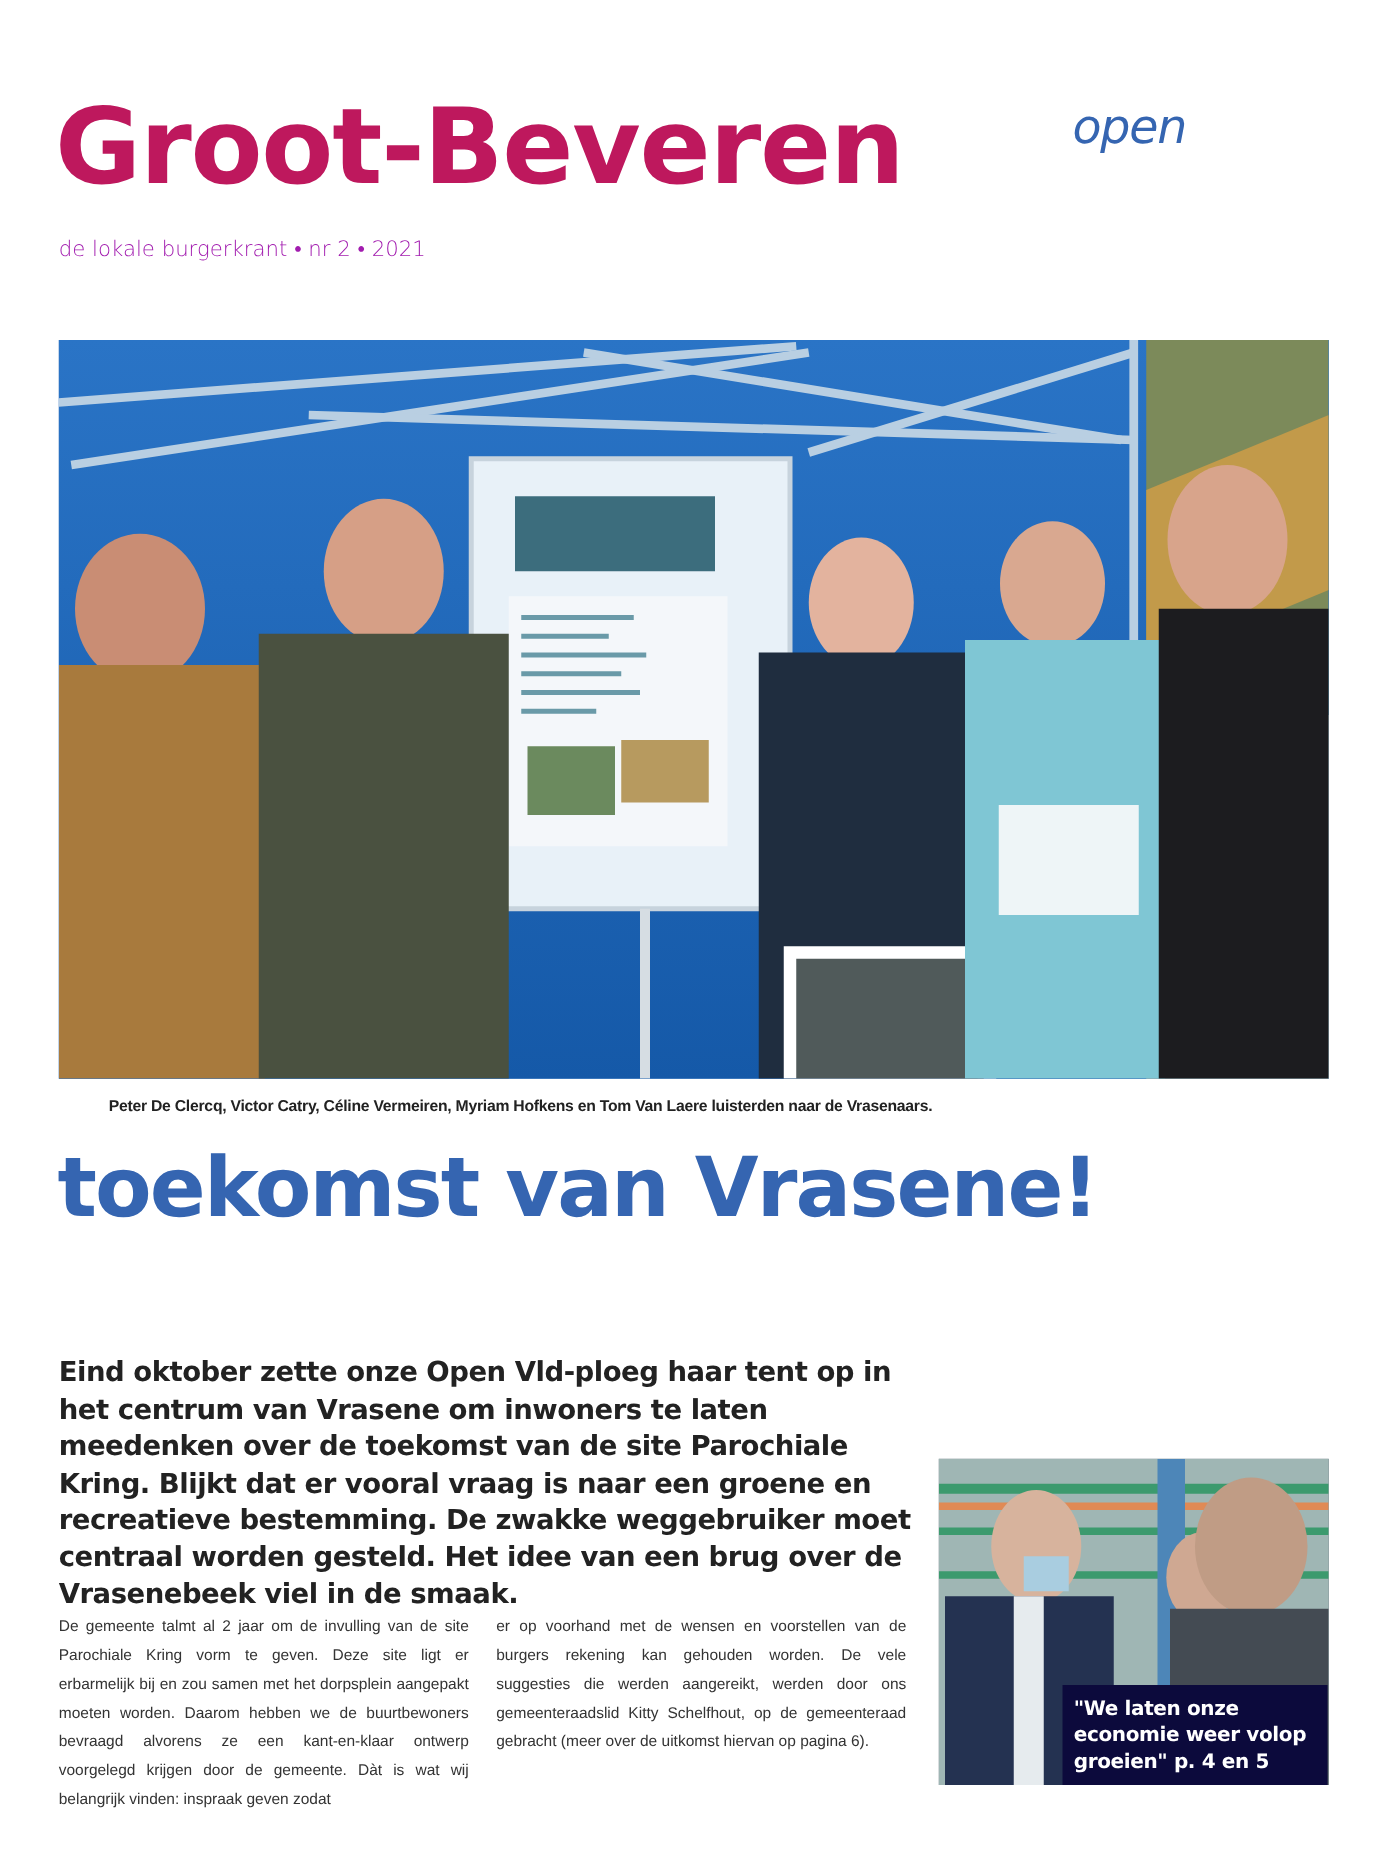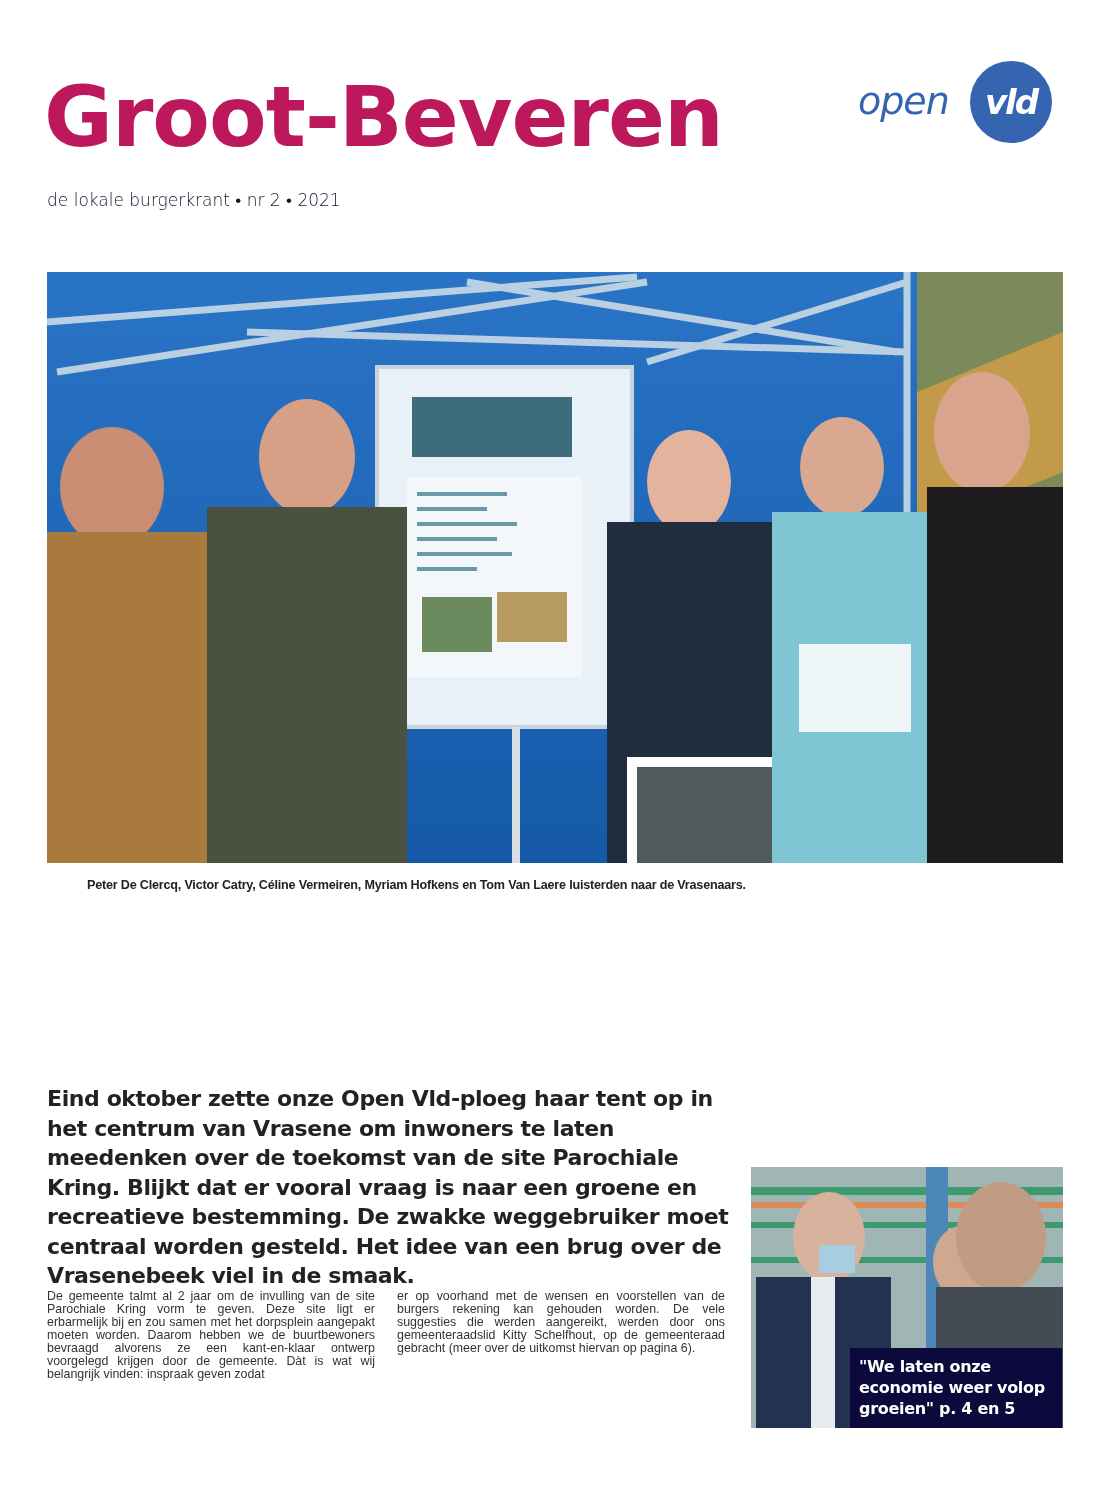--- a/index.html
+++ b/index.html
@@ -1,43 +1,40 @@
 <!DOCTYPE html>
 <html><head>
 <meta charset="utf-8">
 <style>
   html,body{margin:0;padding:0;background:#ffffff;}
   body{width:1110px;height:1488px;position:relative;overflow:hidden;font-family:"DejaVu Sans",sans-serif;}
   .masthead-title{position:absolute;left:44px;top:75px;font-family:"DejaVu Sans",sans-serif;font-weight:bold;font-size:84px;letter-spacing:-1px;color:#be185d;line-height:1;white-space:nowrap;}
-  .subtitle{position:absolute;left:47px;top:190px;font-family:"DejaVu Sans",sans-serif;font-size:17px;color:#0f172a;white-space:nowrap;font-weight:300;}
+  .subtitle{position:absolute;left:47px;top:190px;font-family:"DejaVu Sans",sans-serif;font-size:17px;color:#a21caf;white-space:nowrap;font-weight:300;}
   .logo{position:absolute;left:858px;top:61px;width:200px;height:80px;}
   .logo-text{position:absolute;left:0;top:18px;font-family:"DejaVu Sans",sans-serif;font-style:italic;font-size:38px;color:#3565b1;letter-spacing:-1px;}
   .logo-circle{position:absolute;left:112px;top:0;width:82px;height:82px;border-radius:50%;background:#3565b1;display:flex;align-items:center;justify-content:center;}
   .logo-circle span{font-family:"DejaVu Sans",sans-serif;font-weight:bold;font-style:italic;color:#fff;font-size:34px;letter-spacing:-2px;}
   .photo{position:absolute;left:47px;top:272px;width:1016px;height:591px;overflow:hidden;background:#1f66b8;}
   .caption{position:absolute;left:47px;top:878px;font-family:"Liberation Sans",sans-serif;font-weight:bold;font-size:12.6px;color:#222;white-space:nowrap;letter-spacing:-0.2px;padding-left:40px;}
   .headline{position:absolute;left:46px;top:912px;width:900px;font-family:"DejaVu Sans",sans-serif;font-weight:bold;font-size:66px;line-height:78px;color:#3565b1;letter-spacing:-1.5px;}
   .lead{position:absolute;left:47px;top:1084px;width:700px;font-family:"DejaVu Sans",sans-serif;font-weight:bold;font-size:22px;line-height:29.5px;color:#222;letter-spacing:-0.4px;}
-  .col{position:absolute;top:1290px;width:328px;font-family:"Liberation Sans",sans-serif;font-size:12.4px;line-height:13px;color:#333;text-align:justify;}
+  .col{position:absolute;top:1290px;width:328px;font-family:"Liberation Sans",sans-serif;font-size:12.4px;line-height:23px;color:#333;text-align:justify;}
   .col1{left:47px;}
   .col2{left:397px;}
   .teaser{position:absolute;left:751px;top:1167px;width:312px;height:261px;overflow:hidden;background:#6a7d84;}
   .teaser-box{position:absolute;left:99px;top:181px;width:212px;height:80px;background:#0c0a3c;color:#fff;font-family:"DejaVu Sans",sans-serif;font-weight:bold;font-size:16px;line-height:21px;padding:8px 8px 0 9px;box-sizing:border-box;letter-spacing:-0.3px;}
 </style>
 </head>
 <body>
 
 <div class="masthead-title">Groot-Beveren</div>
 <div class="subtitle">de lokale burgerkrant • nr 2 • 2021</div>
 
 <div class="logo">
   <span class="logo-text">open</span>
-  <div class="logo-circle">
-    <span>vld</span>
-  </div>
 </div>
 
 <div class="photo">
   <svg width="1016" height="591" viewBox="0 0 1016 591">
     <defs>
       <linearGradient id="tent" x1="0" y1="0" x2="0" y2="1">
         <stop offset="0" stop-color="#2a74c6"></stop>
           <stop offset="1" stop-color="#1559a8"></stop>
       </linearGradient>
     </defs>
@@ -83,20 +80,21 @@
     <rect x="725" y="240" width="160" height="351" fill="#7fc6d4"></rect>
     <rect x="752" y="372" width="112" height="88" fill="#eef5f7"></rect>
     <ellipse cx="935" cy="160" rx="48" ry="60" fill="#d8a48b"></ellipse>
     <rect x="880" y="215" width="136" height="376" fill="#1c1c1f"></rect>
   </svg>
 </div>
 
 <div class="caption">Peter De Clercq, Victor Catry, Céline Vermeiren, Myriam Hofkens en Tom Van Laere luisterden naar de Vrasenaars.</div>
 
 <div class="headline">
+  <div>toekomst van Vrasene!</div>
 </div>
 
 <div class="lead">Eind oktober zette onze Open Vld-ploeg haar tent op in het centrum van Vrasene om inwoners te laten meedenken over de toekomst van de site Parochiale Kring. Blijkt dat er vooral vraag is naar een groene en recreatieve bestemming. De zwakke weggebruiker moet centraal worden gesteld. Het idee van een brug over de Vrasenebeek viel in de smaak.</div>
 
 <div class="col col1">De gemeente talmt al 2 jaar om de invulling van de site Parochiale Kring vorm te geven. Deze site ligt er erbarmelijk bij en zou samen met het dorpsplein aangepakt moeten worden. Daarom hebben we de buurtbewoners bevraagd alvorens ze een kant-en-klaar ontwerp voorgelegd krijgen door de gemeente. Dàt is wat wij belangrijk vinden: inspraak geven zodat</div>
 <div class="col col2">er op voorhand met de wensen en voorstellen van de burgers rekening kan gehouden worden. De vele suggesties die werden aangereikt, werden door ons gemeenteraadslid Kitty Schelfhout, op de gemeenteraad gebracht (meer over de uitkomst hiervan op pagina 6).</div>
 
 <div class="teaser">
   <svg width="312" height="261" viewBox="0 0 312 261">
     <rect width="312" height="261" fill="#9fb6b4"></rect>

